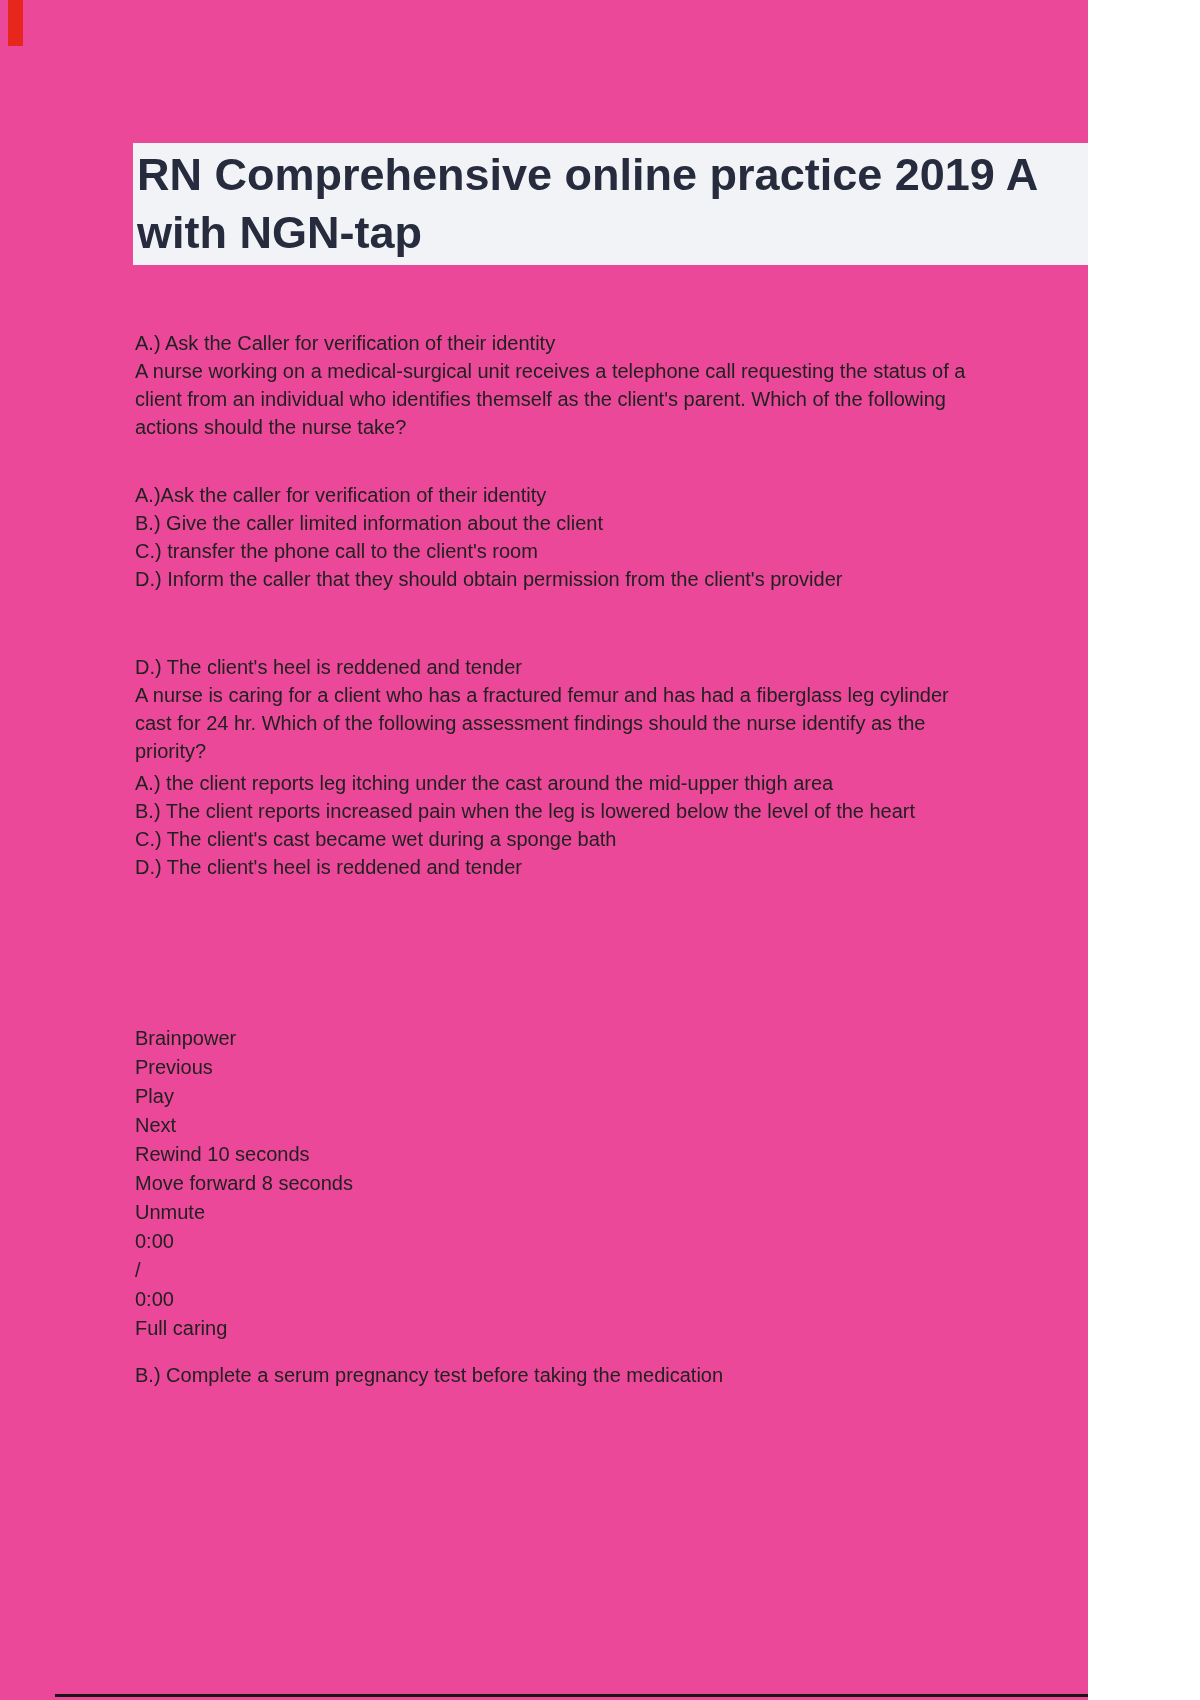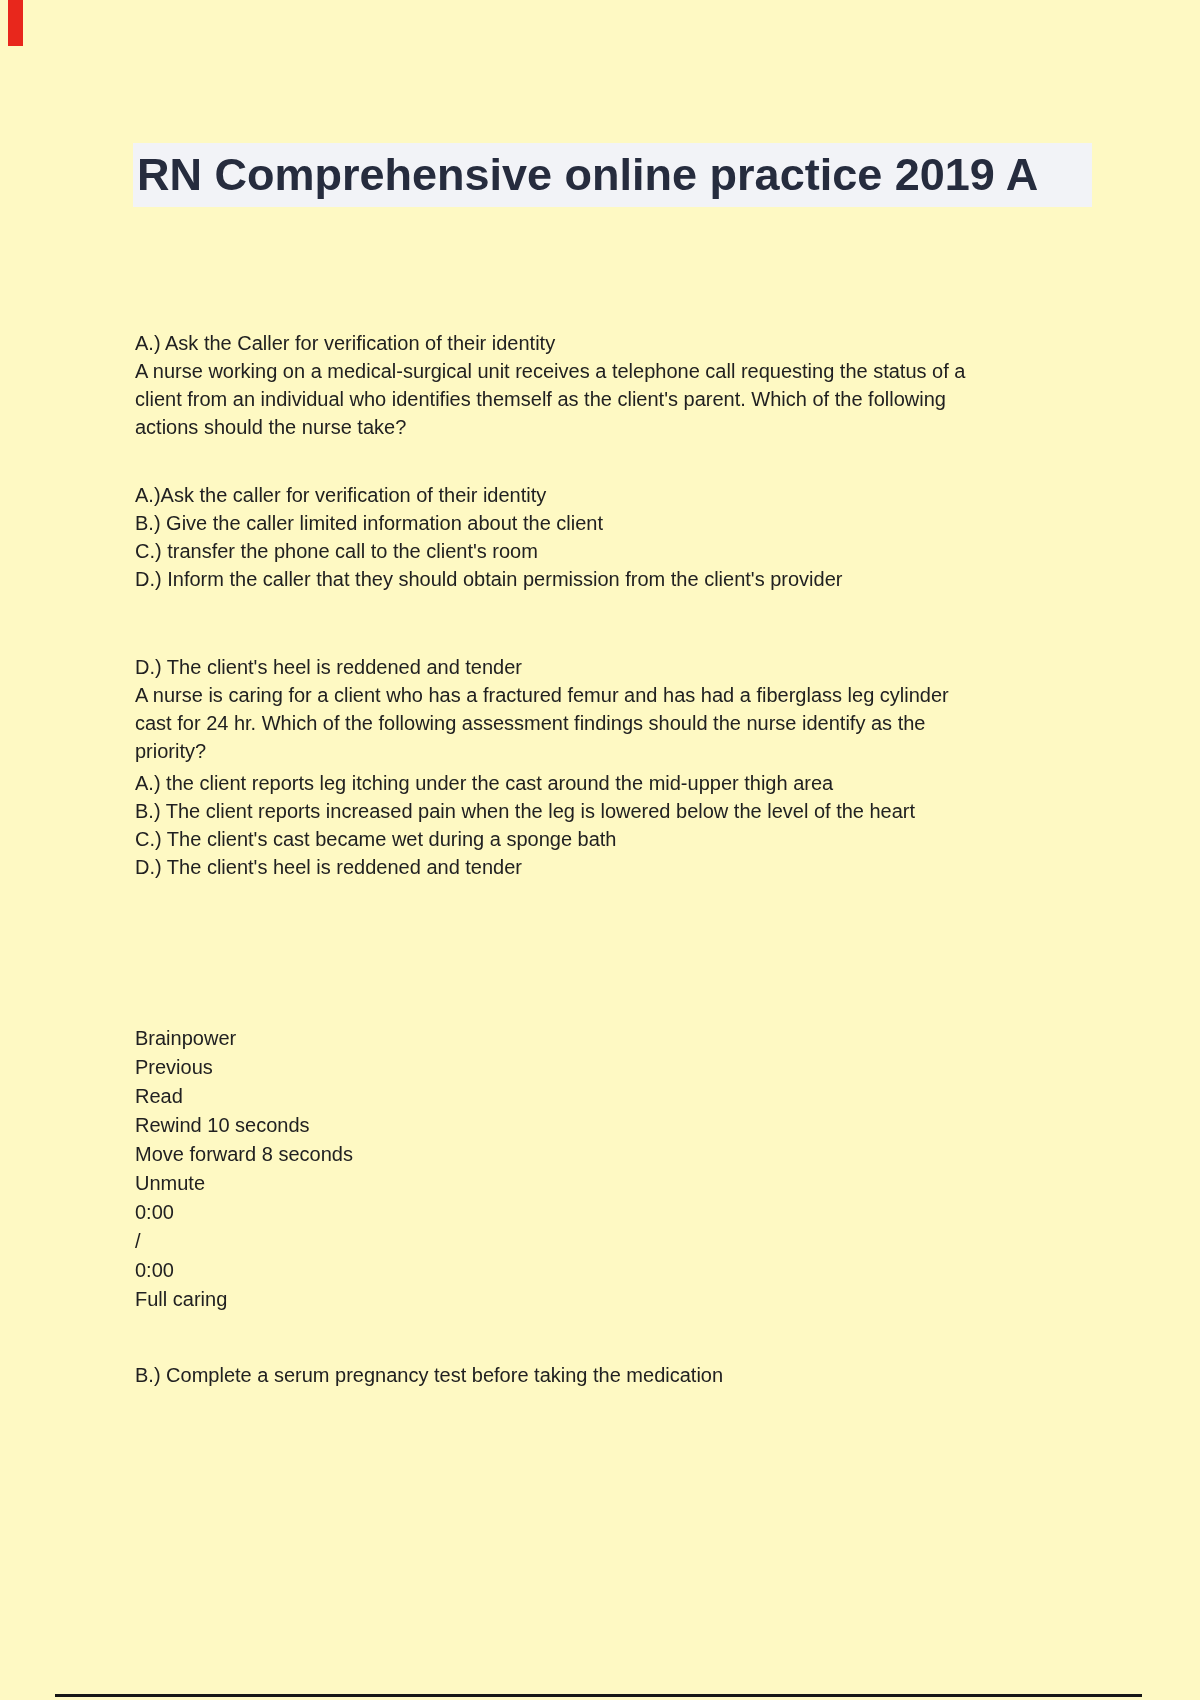--- a/index.html
+++ b/index.html
@@ -1,20 +1,20 @@
 <!DOCTYPE html>
 <html><head>
 <meta charset="utf-8">
 <style>
   html, body { margin: 0; padding: 0; background: #ffffff; }
   .page {
     position: relative;
-    width: 1200px;
+    width: 1088px;
     height: 1700px;
-    background: #fef9c3;
+    background: #ec4899;
     font-family: "Liberation Sans", sans-serif;
     color: #212121;
     overflow: hidden;
   }
   .red-flag {
     position: absolute;
     left: 8px;
     top: 0;
     width: 15px;
     height: 46px;
@@ -55,20 +55,21 @@
 </style>
 </head>
 <body>
 
 <div class="page">
 
   <div class="red-flag"></div>
 
   <div class="title-block">
     <span class="title-line">RN Comprehensive online practice 2019 A</span>
+    <span class="title-line">with NGN-tap</span>
   </div>
 
   <div class="block preline" style="top:481px">A.)Ask the caller for verification of their identity
 B.) Give the caller limited information about the client
 C.) transfer the phone call to the client's room
 D.) Inform the caller that they should obtain permission from the client's provider</div>
 
   <div class="block" style="top:329px">
     <div>A.) Ask the Caller for verification of their identity</div>
     <div class="preline">A nurse working on a medical-surgical unit receives a telephone call requesting the status of a
@@ -84,21 +85,22 @@
   </div>
 
   <div class="block preline" style="top:769px">A.) the client reports leg itching under the cast around the mid-upper thigh area
 B.) The client reports increased pain when the leg is lowered below the level of the heart
 C.) The client's cast became wet during a sponge bath
 D.) The client's heel is reddened and tender</div>
 
   <div class="block media-list" style="top:1024px">
     <div class="media-line">Brainpower</div>
     <div class="media-line">Previous</div>
-    <div class="media-line">Read</div>
+    <div class="media-line">Play</div>
+    <div class="media-line">Next</div>
     <div class="media-line">Rewind 10 seconds</div>
     <div class="media-line">Move forward 8 seconds</div>
     <div class="media-line">Unmute</div>
     <div class="media-line">0:00</div>
     <div class="media-line">/</div>
     <div class="media-line">0:00</div>
     <div class="media-line">Full caring</div>
   </div>
 
   <div class="block" style="top:1361px">B.) Complete a serum pregnancy test before taking the medication</div>

